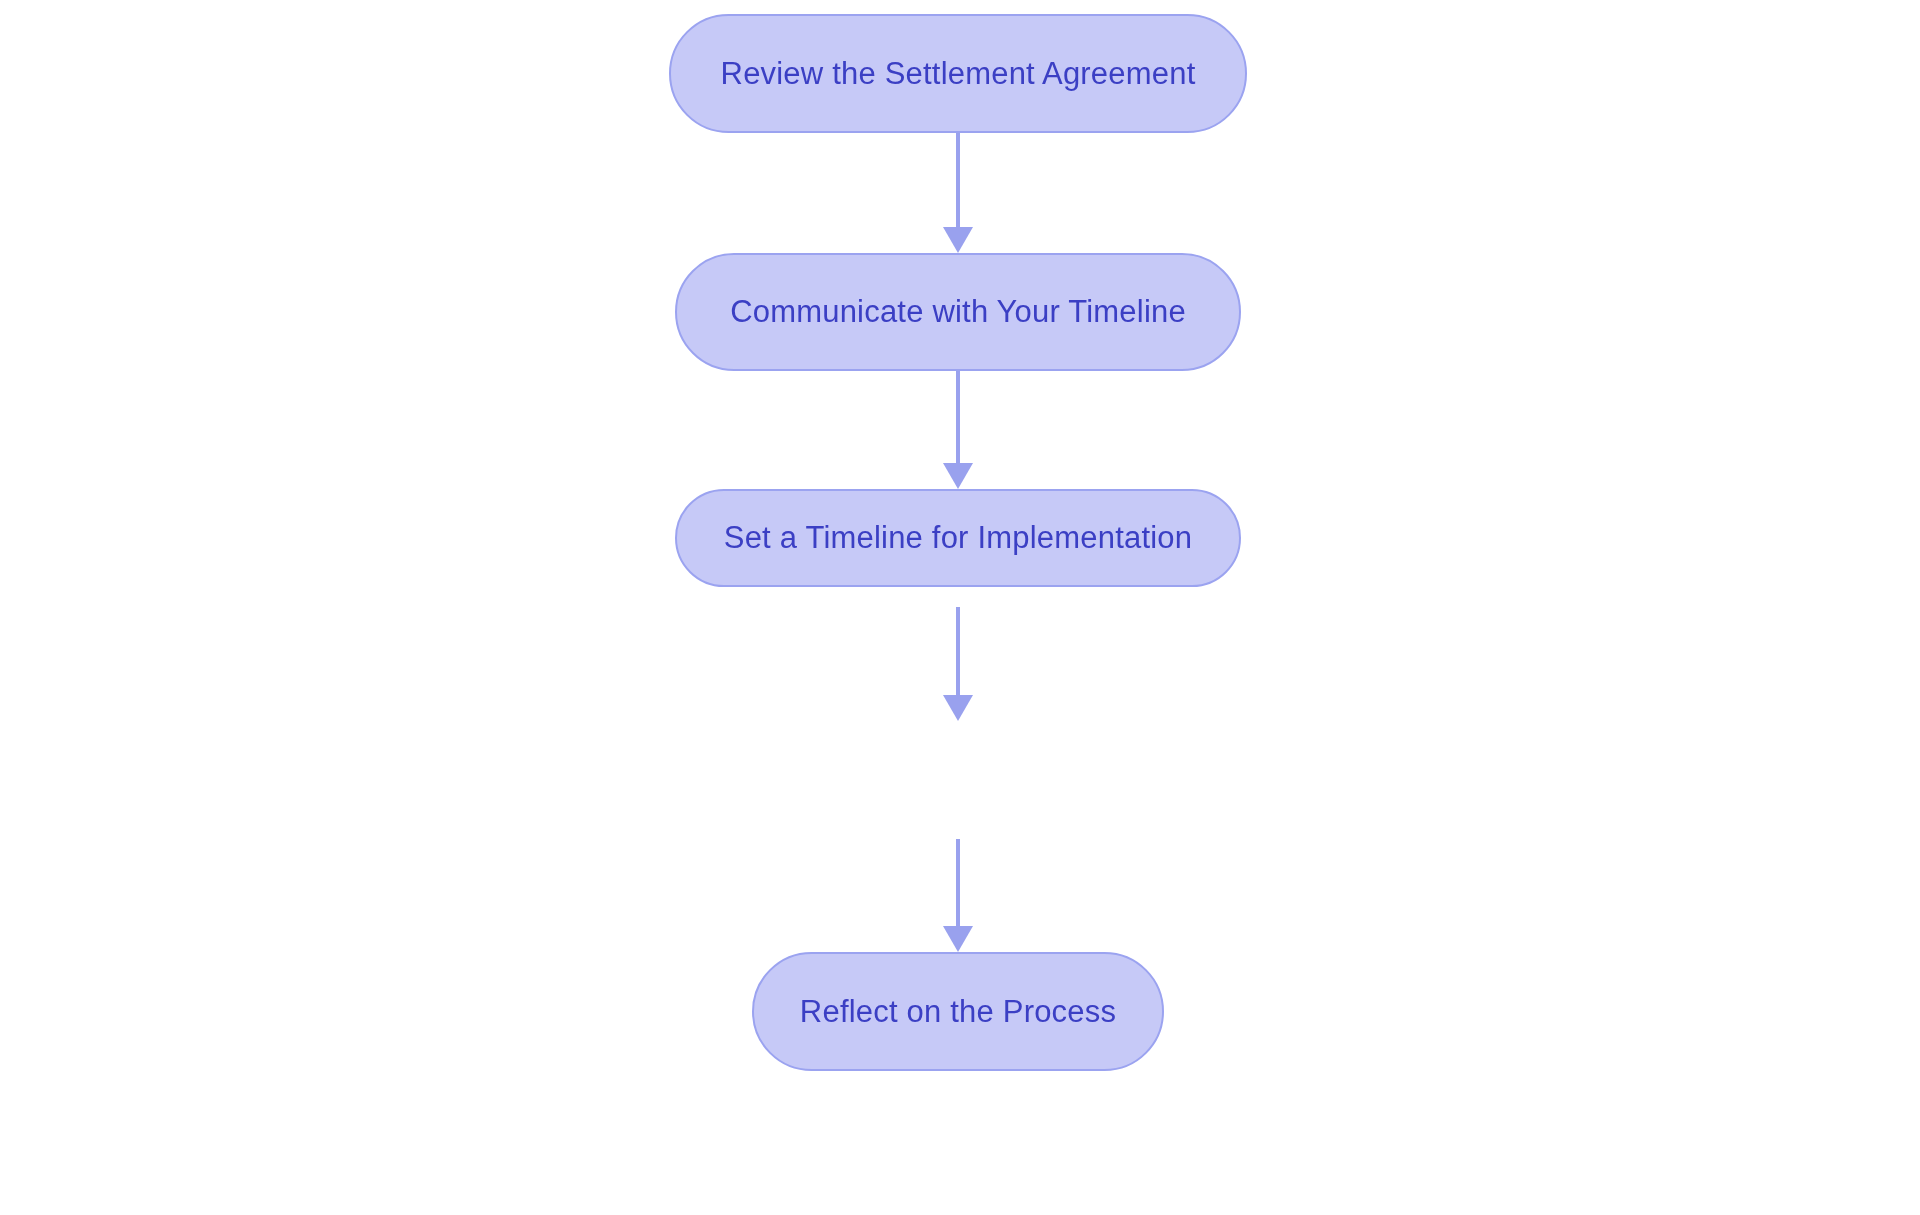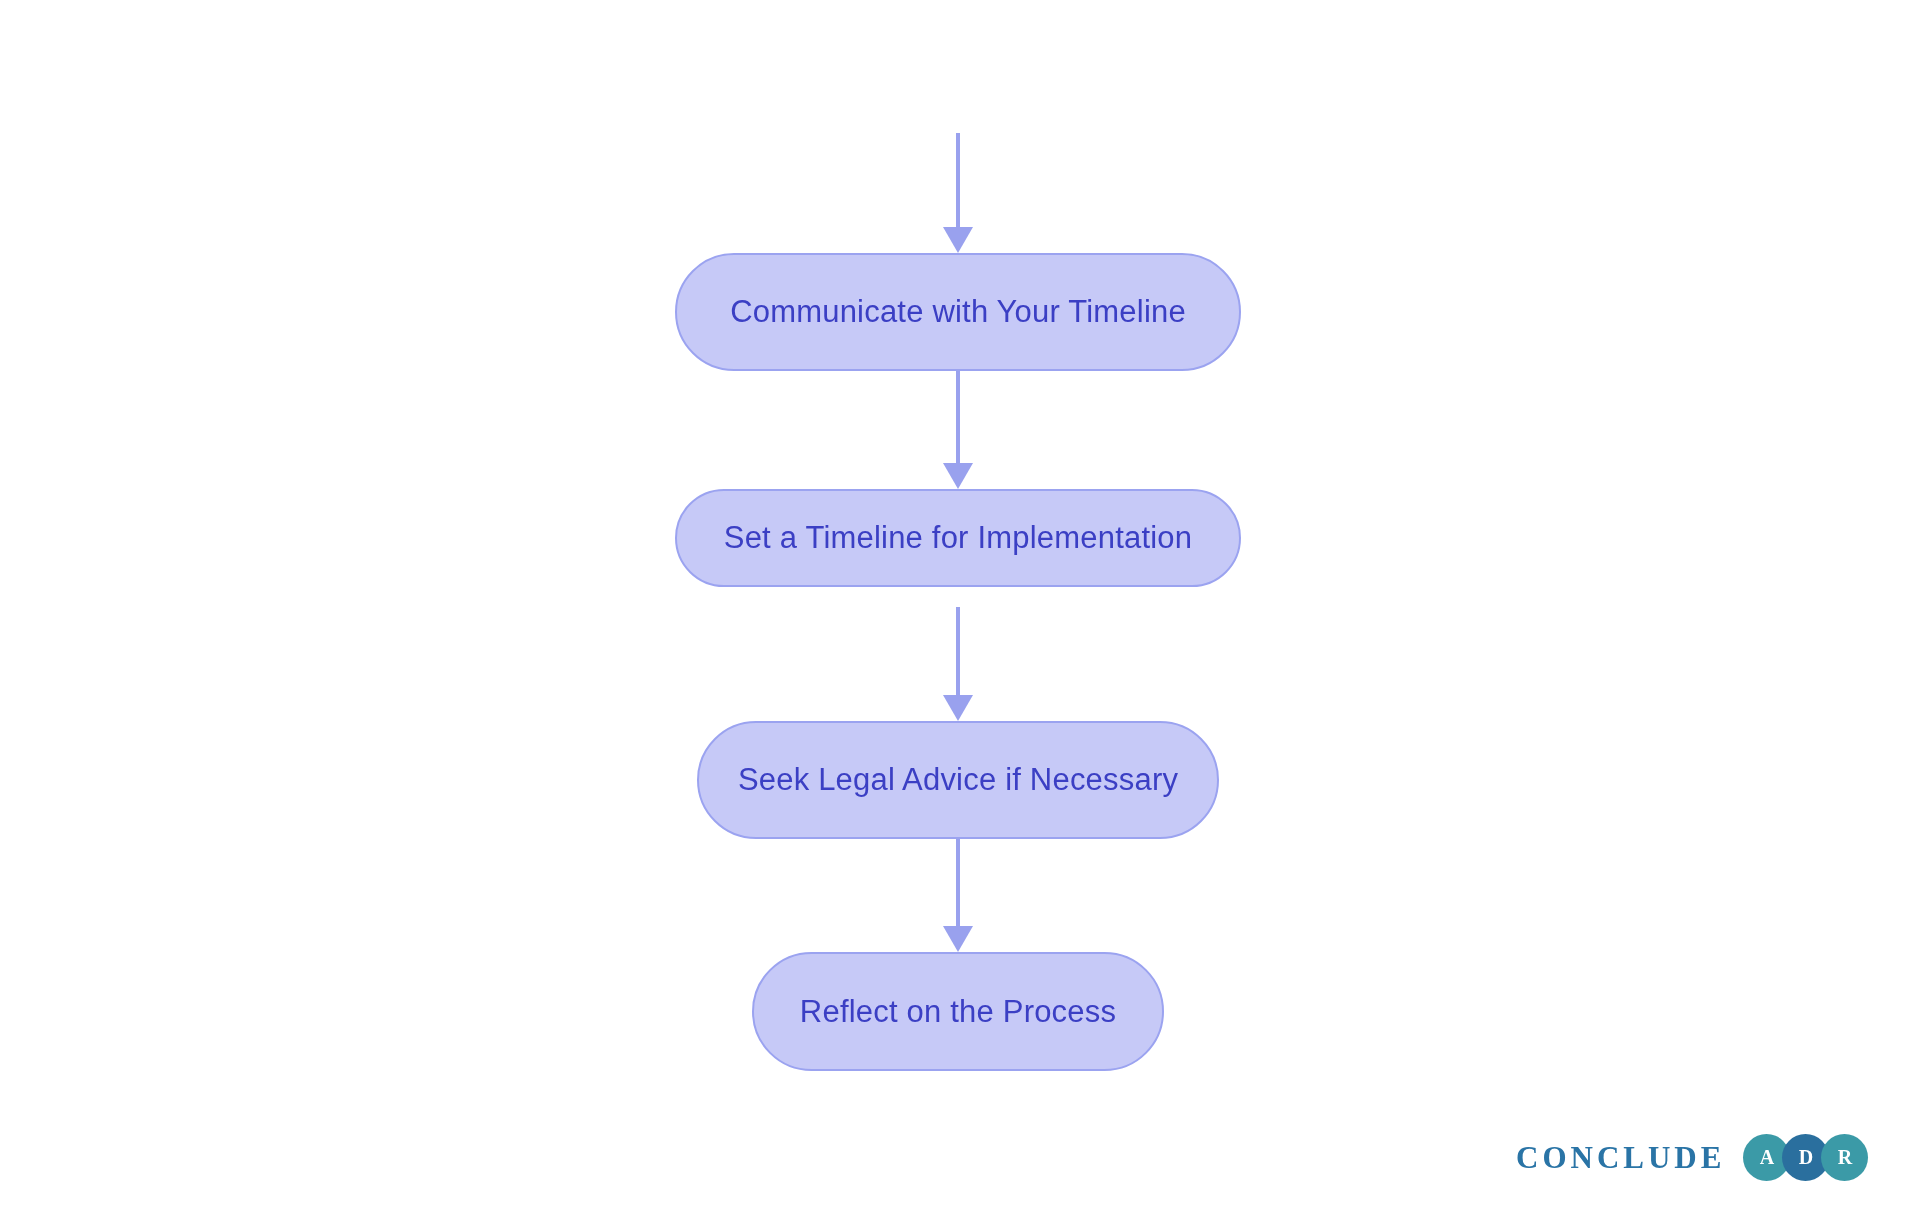--- a/index.html
+++ b/index.html
@@ -95,20 +95,23 @@
   .badge .circle + .circle { margin-left: -8px; }
   .badge .c-a { background: var(--badge-teal, #3b9aa7); z-index: 1; }
   .badge .c-d { background: var(--badge-blue, #2a6f9e); z-index: 2; }
   .badge .c-r { background: var(--badge-teal, #3b9aa7); z-index: 3; }
 </style>
 </head>
 <body>
 
 <div id="stage">
 
+  <div class="node n1">
+    <span class="node-label">Review the Settlement Agreement</span>
+  </div>
 
   <div class="arrow a1">
     <div class="stem"></div>
     <div class="head"></div>
   </div>
 
   <div class="node n2">
     <span class="node-label">Communicate with Your Timeline</span>
   </div>
 
@@ -119,35 +122,24 @@
 
   <div class="node n3">
     <span class="node-label">Set a Timeline for Implementation</span>
   </div>
 
   <div class="arrow a3">
     <div class="stem"></div>
     <div class="head"></div>
   </div>
 
-  <div class="node n4">
-    <span class="node-label">Seek Legal Advice if Necessary</span>
-  </div>
 
   <div class="arrow a4">
     <div class="stem"></div>
     <div class="head"></div>
   </div>
 
   <div class="node n5">
     <span class="node-label">Reflect on the Process</span>
   </div>
 
-  <div class="brand">
-    <span class="wordmark">CONCLUDE</span>
-    <span class="badge">
-      <span class="circle c-a">A</span>
-      <span class="circle c-d">D</span>
-      <span class="circle c-r">R</span>
-    </span>
-  </div>
 
 </div>
 
 </body></html>

